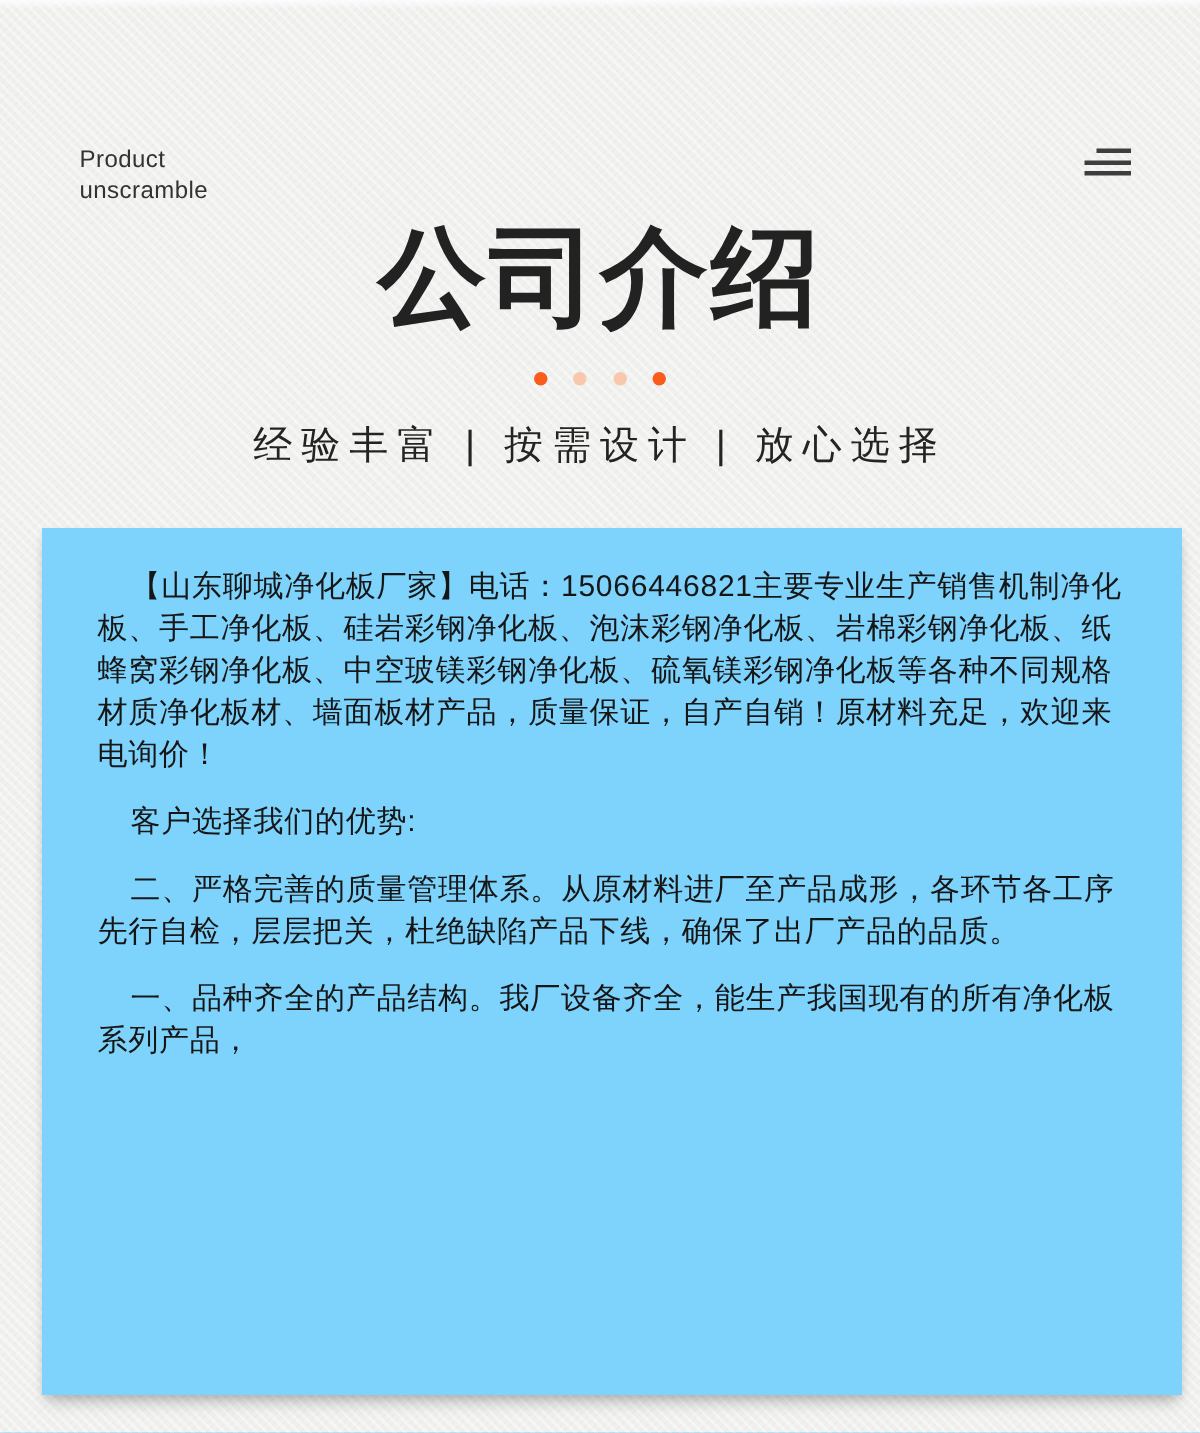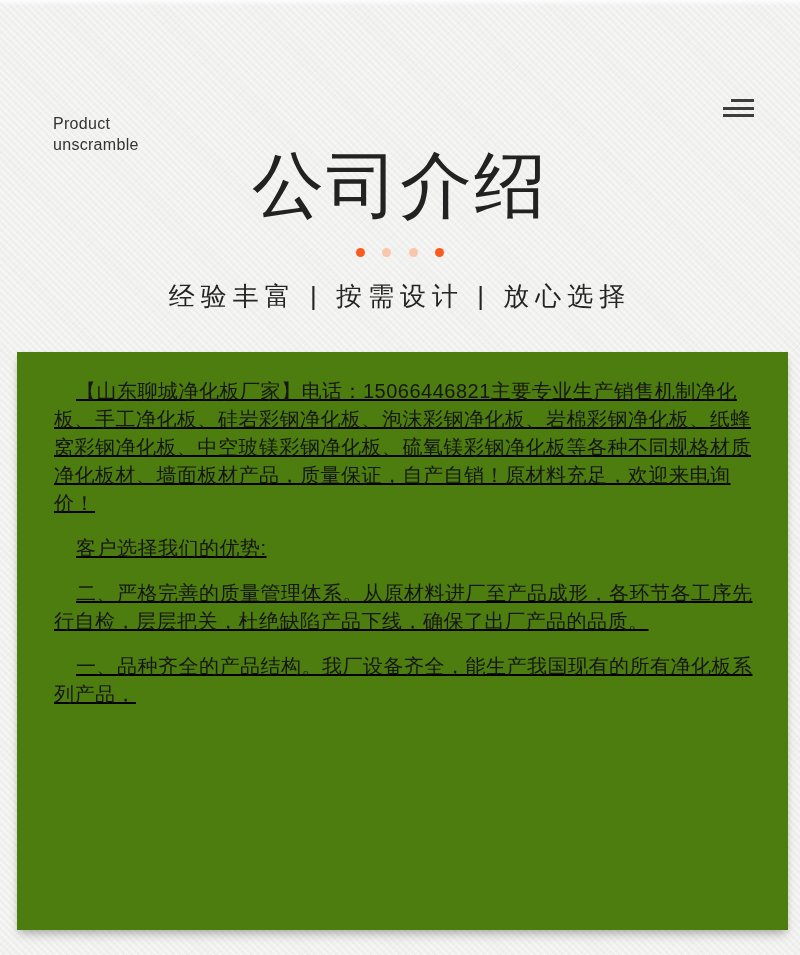--- a/index.html
+++ b/index.html
@@ -14,21 +14,21 @@
       linear-gradient(#fbfcfd, rgba(251,252,253,0) 6px),
       repeating-linear-gradient(45deg, rgba(255,255,255,.4) 0 2px, rgba(0,0,0,0) 2px 5px),
       repeating-linear-gradient(-45deg, rgba(0,0,0,.015) 0 1px, rgba(0,0,0,0) 1px 4px);
     overflow: hidden;
   }
 
   
   .brand {
     position: absolute;
     left: 53px;
-    top: 113px;
+    top: 96px;
     font-size: 16px;
     line-height: 21px;
     color: #333;
     letter-spacing: .3px;
   }
 
   
   .menu {
     position: absolute;
     right: 46px;
@@ -45,21 +45,21 @@
     width: 23px;
     margin-left: auto;
   }
 
   
   .hero { text-align: center; padding-top: 146px; }
   .title {
     display: inline-block;
     font-size: 72px;
     line-height: 78px;
-    font-weight: 400;
+    font-weight: 700;
     letter-spacing: 2px;
     color: #222;
   }
   .dots { margin-top: 24px; height: 9px; }
   .dot {
     display: inline-block;
     width: 9px; height: 9px;
     border-radius: 50%;
     margin: 0 6.5px;
     vertical-align: top;
@@ -70,28 +70,27 @@
     margin-top: 22px;
     font-size: 26px;
     letter-spacing: 6px;
     color: #242424;
     white-space: nowrap;
   }
 
   
   .card {
     position: absolute;
-    left: 17px;
+    left: 28px;
     right: 12px;
     top: 352px;
     height: 578px;
-    background: #4d7c0f;
+    background: #7dd3fc;
     box-shadow: 0 7px 10px -3px rgba(0,0,0,.25), 0 2px 5px rgba(0,0,0,.07);
     padding: 25px 28px 0 37px;
-    text-decoration: underline;
   }
   .card p {
     font-size: 20px;
     line-height: 28px;
     color: #161616;
     text-indent: 22px;
     margin-bottom: 17px;
     letter-spacing: .5px;
   }
 </style>

